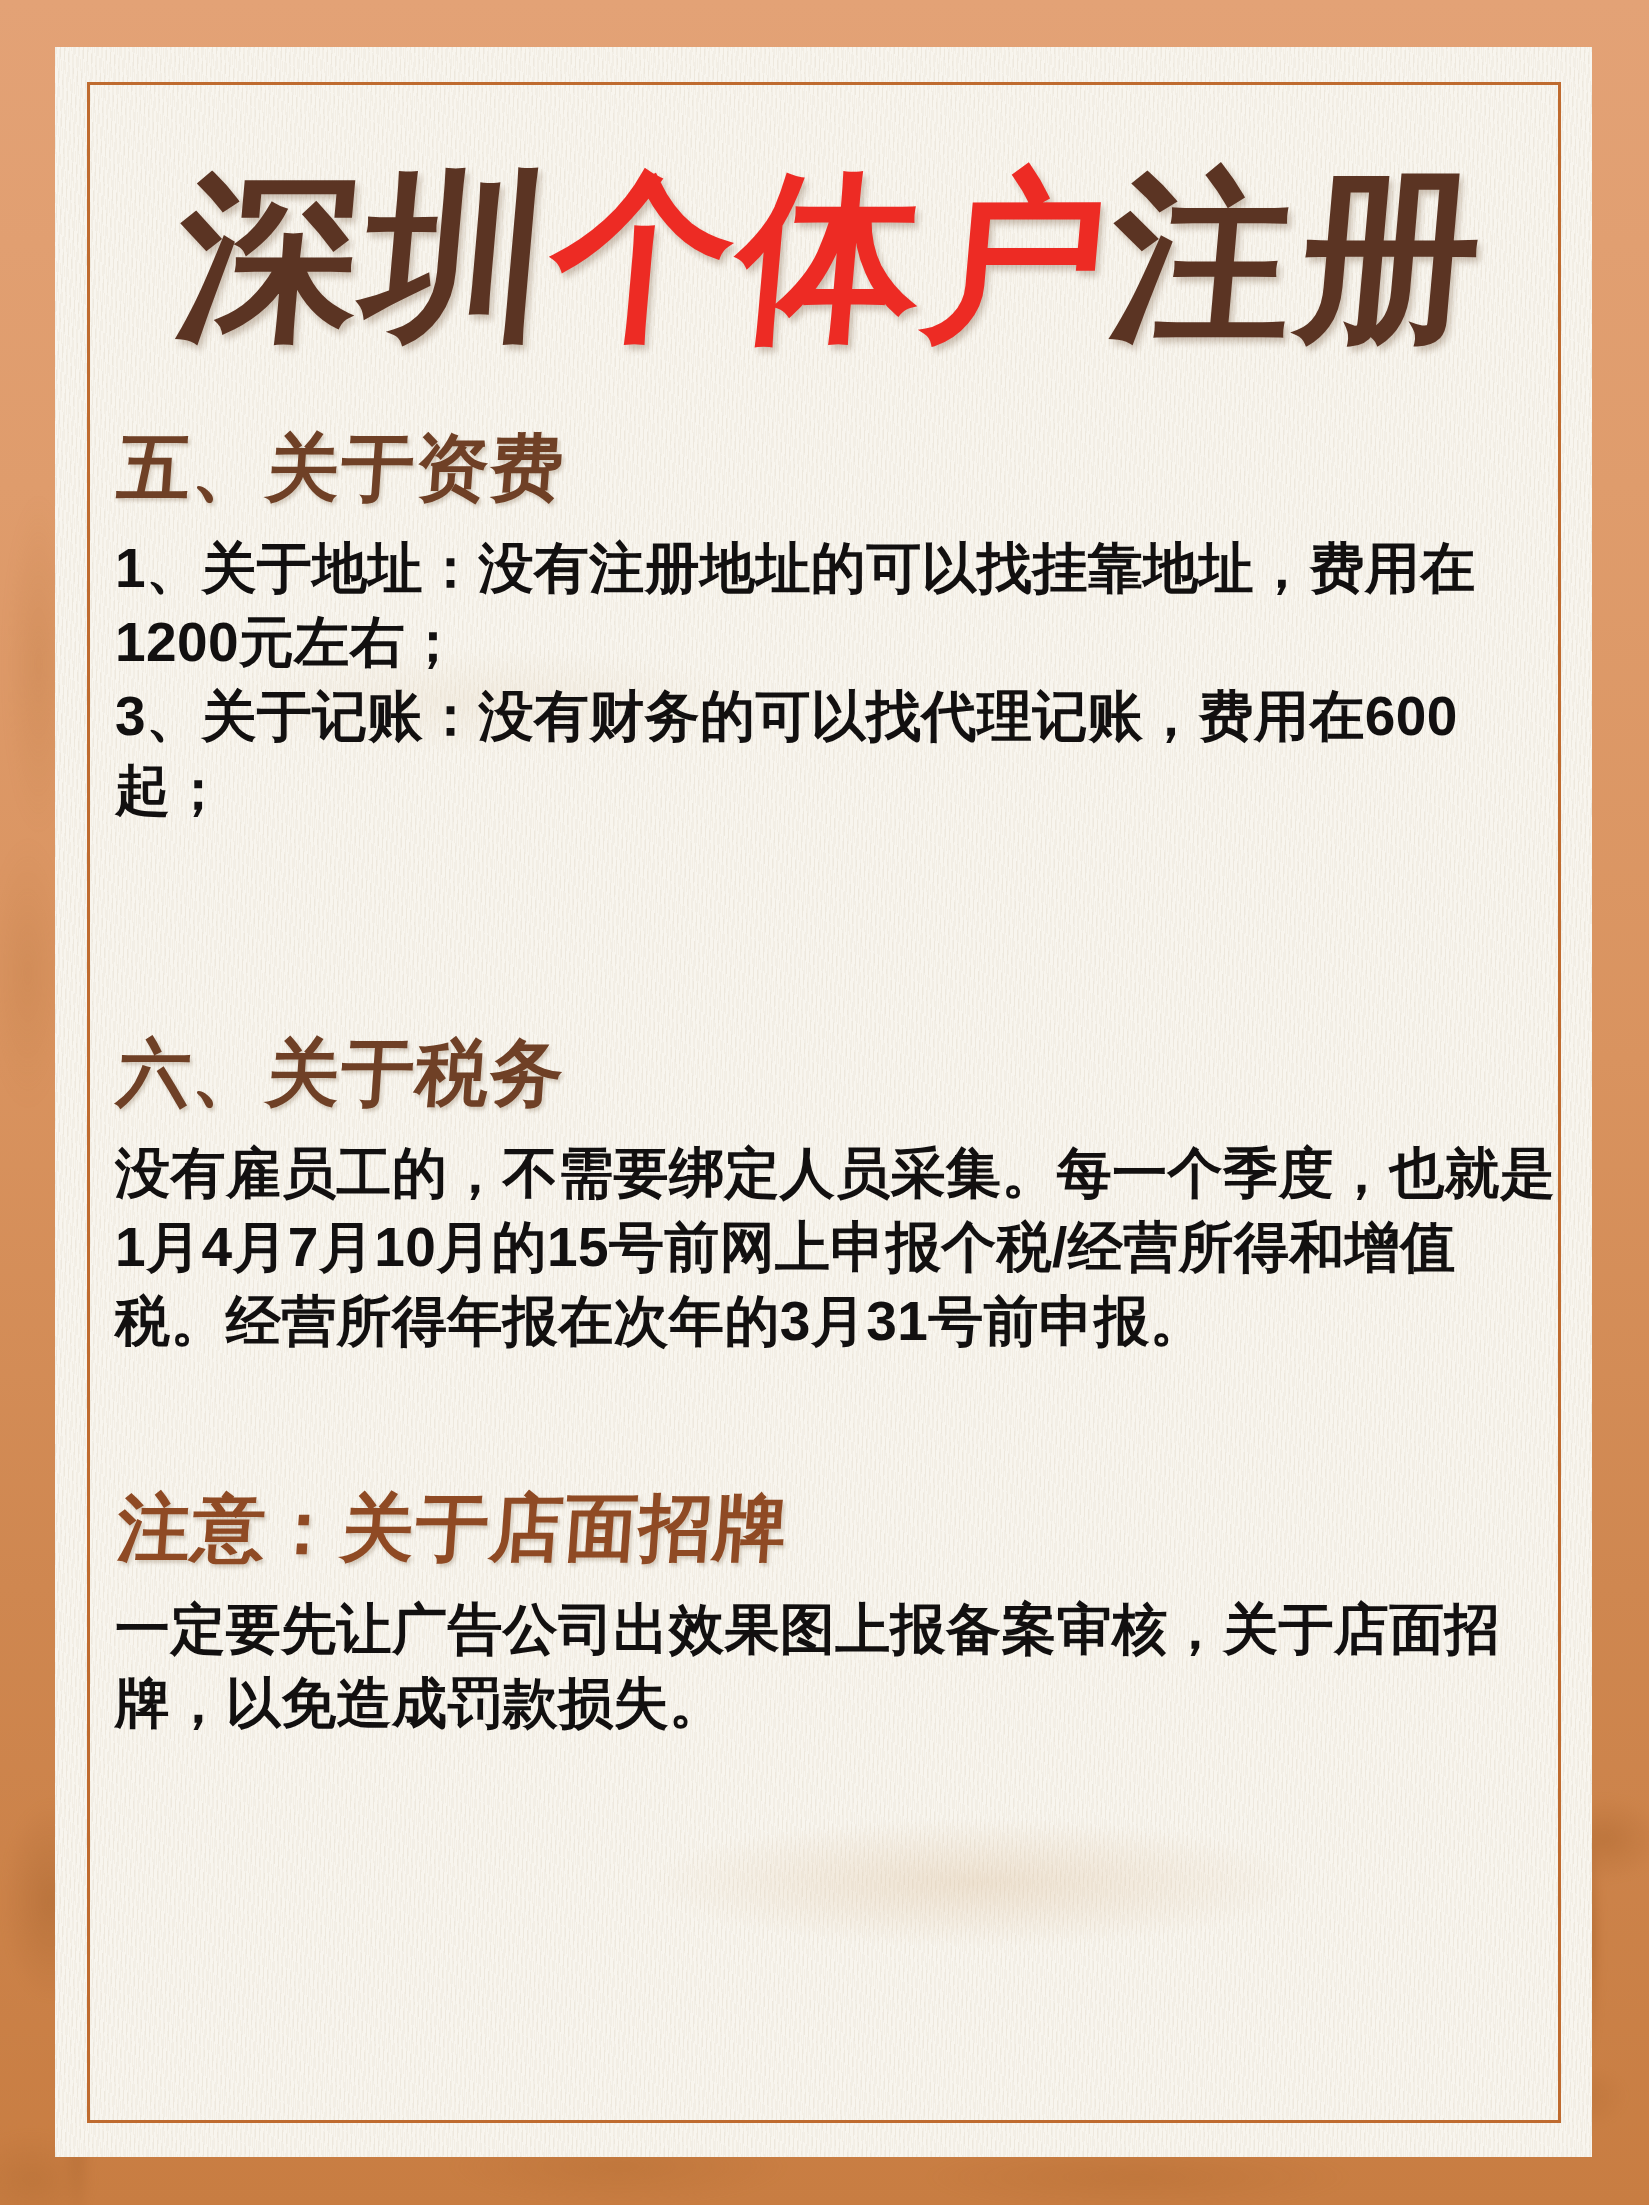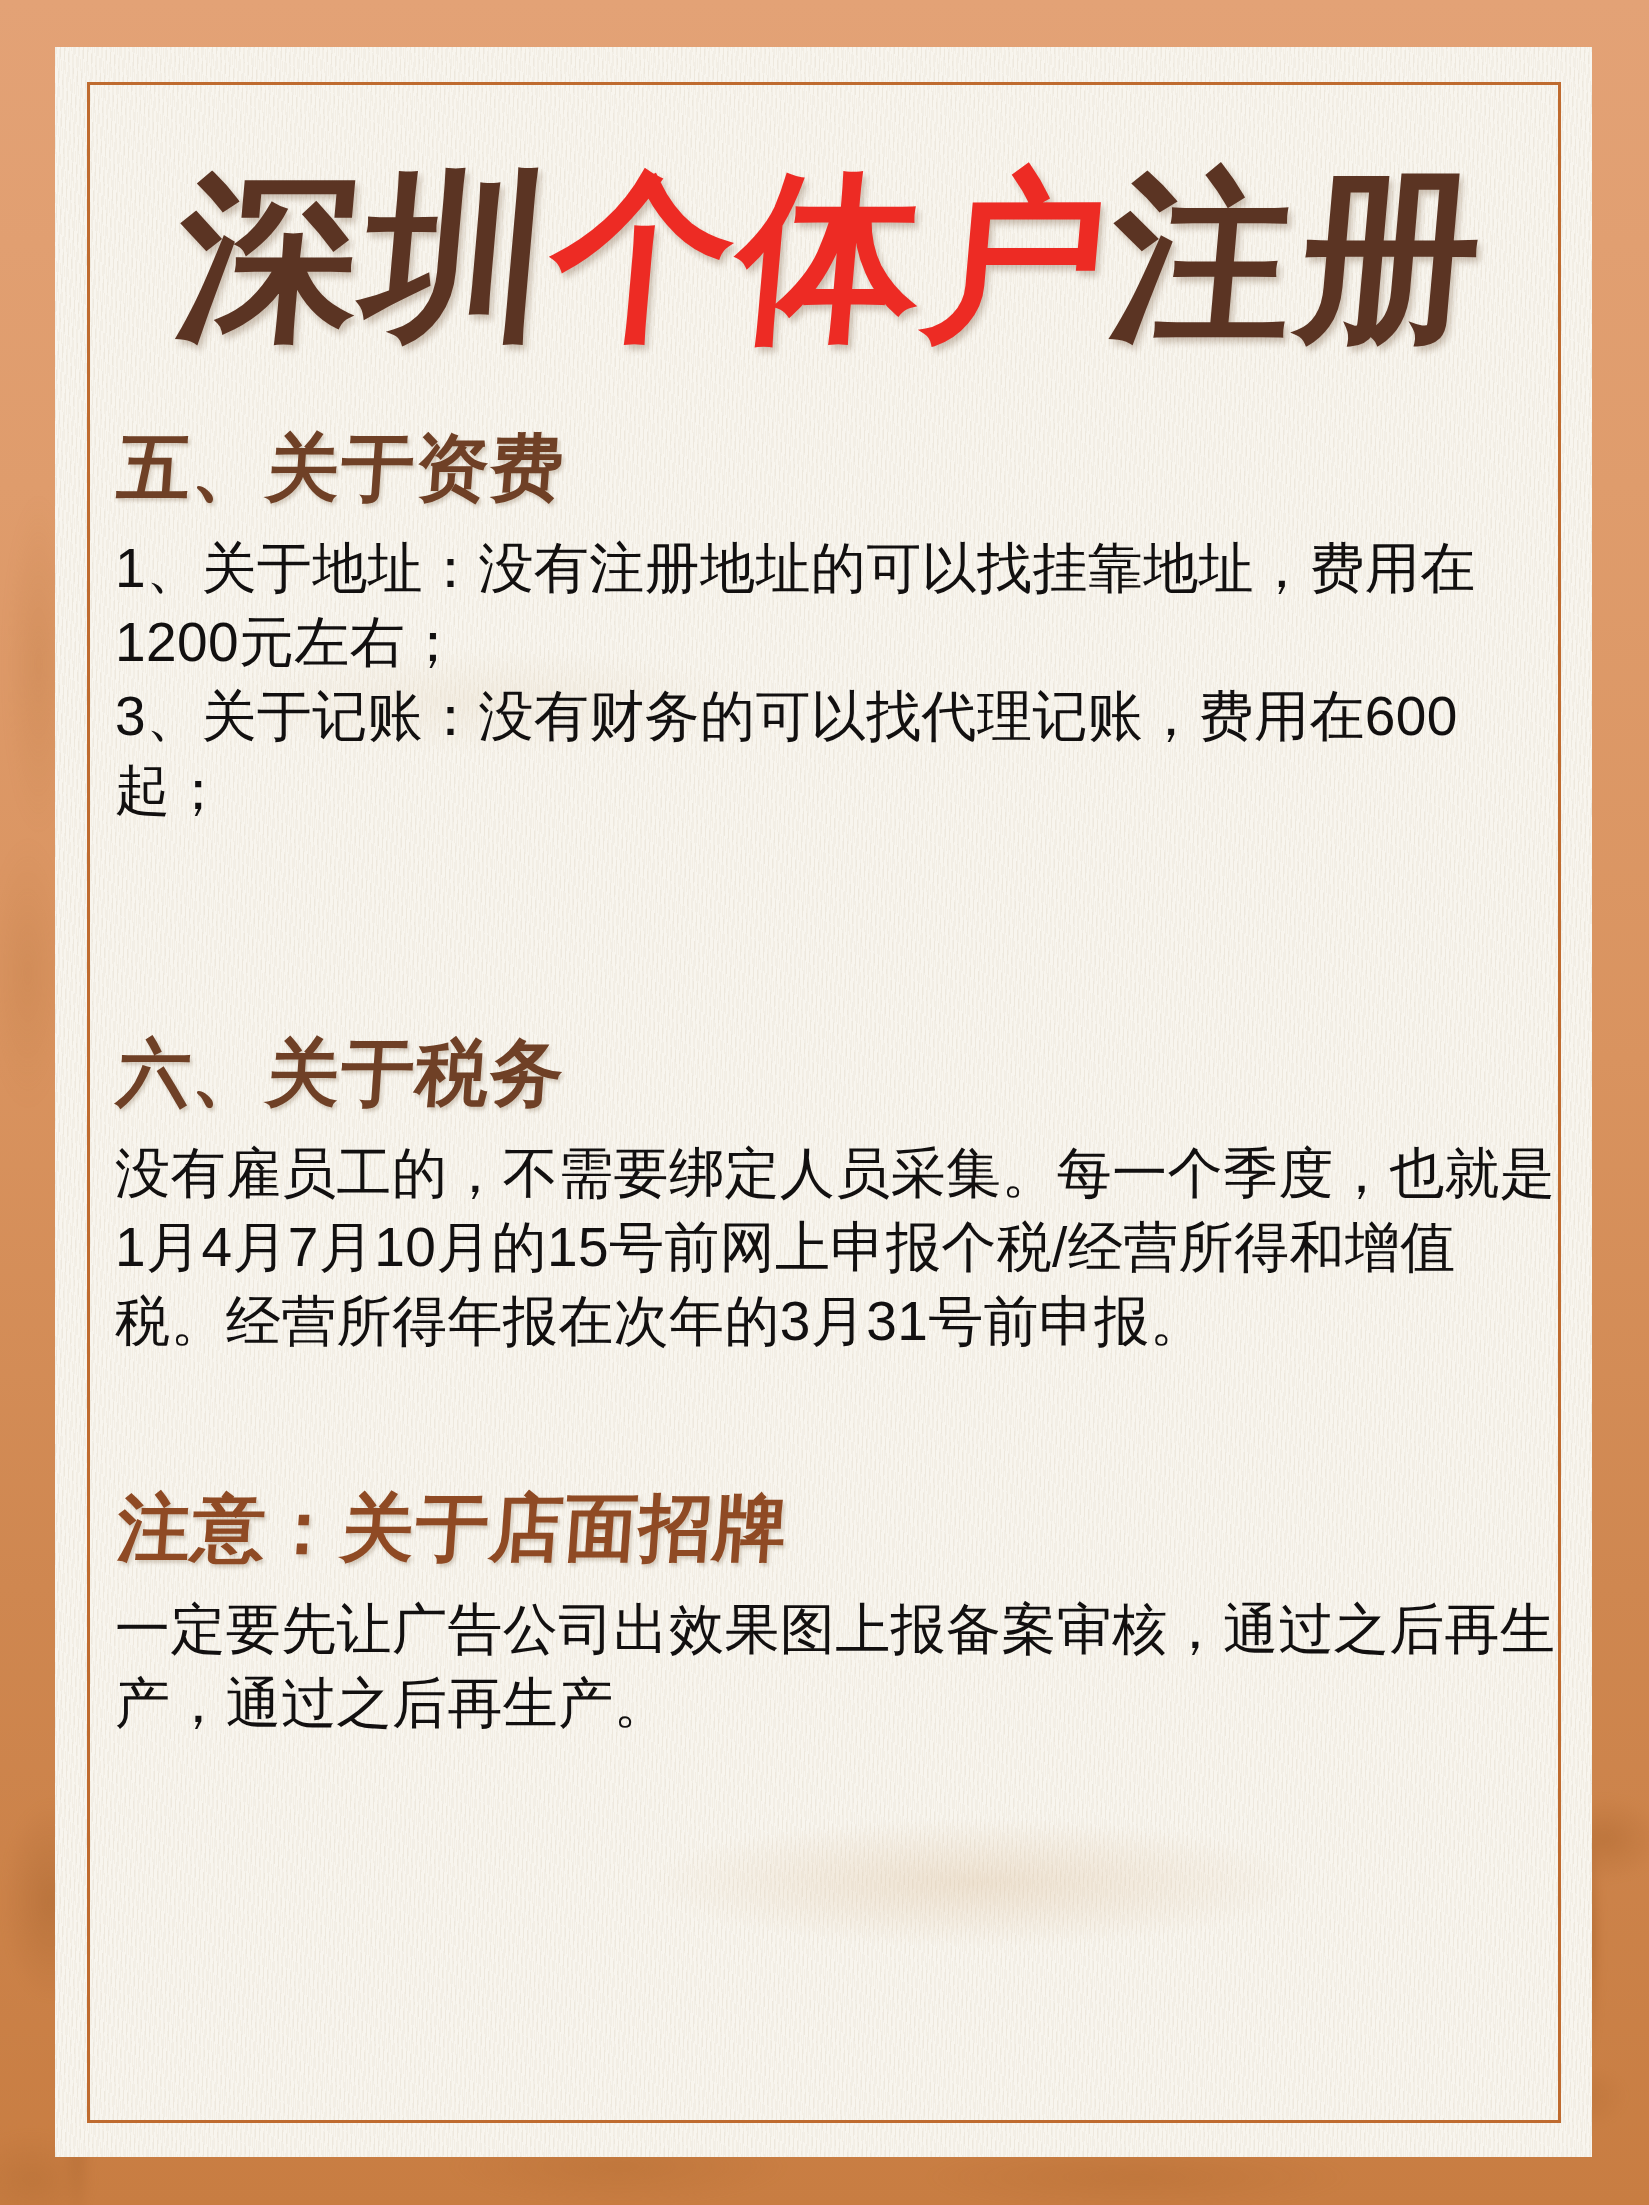--- a/index.html
+++ b/index.html
@@ -67,21 +67,21 @@
     color:var(--c-heading_brown,#6f4026);
     transform:skewX(-4deg);transform-origin:left bottom;
     text-shadow:2.3px 3.1px 3.8px rgba(92,62,34,.22);
     white-space:nowrap;
   }
   .h-fees{top:382px;}
   .h-tax{top:987px;}
   .h-notice{top:1442px;color:var(--c-notice_brown,#8f4a24);}
   .body-text{
     position:absolute;left:60px;width:1445px;margin:0;
-    font-size:55px;line-height:74px;font-weight:400;
+    font-size:55px;line-height:74px;font-weight:700;
     color:var(--c-body_black,#121010);
     letter-spacing:0.4px;
   }
   .fees{top:484px;}
   .tax{top:1089px;}
   .sign{top:1545px;}
   .fee-item{margin:0;}
 </style>
 </head>
 <body>
@@ -102,15 +102,15 @@
     <p class="fee-item">1、关于地址：没有注册地址的可以找挂靠地址，费用在1200元左右；</p>
     <p class="fee-item">3、关于记账：没有财务的可以找代理记账，费用在600起；</p>
   </div>
 
   <h2 class="sec-h h-tax">六、关于税务</h2>
 
   <p class="body-text tax">没有雇员工的，不需要绑定人员采集。每一个季度，也就是1月4月7月10月的15号前网上申报个税/经营所得和增值税。经营所得年报在次年的3月31号前申报。</p>
 
   <h2 class="sec-h h-notice">注意：关于店面招牌</h2>
 
-  <p class="body-text sign">一定要先让广告公司出效果图上报备案审核，通过之后再生产，通过之后再生产。</p>
+  <p class="body-text sign">一定要先让广告公司出效果图上报备案审核，关于店面招牌，以免造成罚款损失。</p>
 </div>
 
 
 </body></html>

